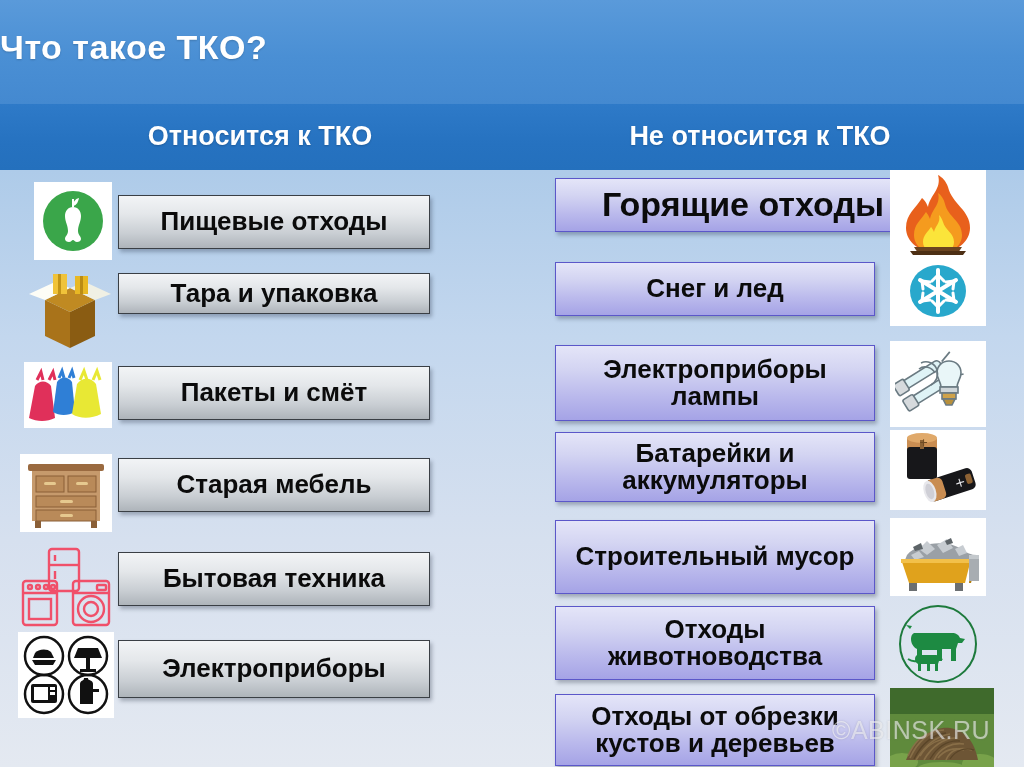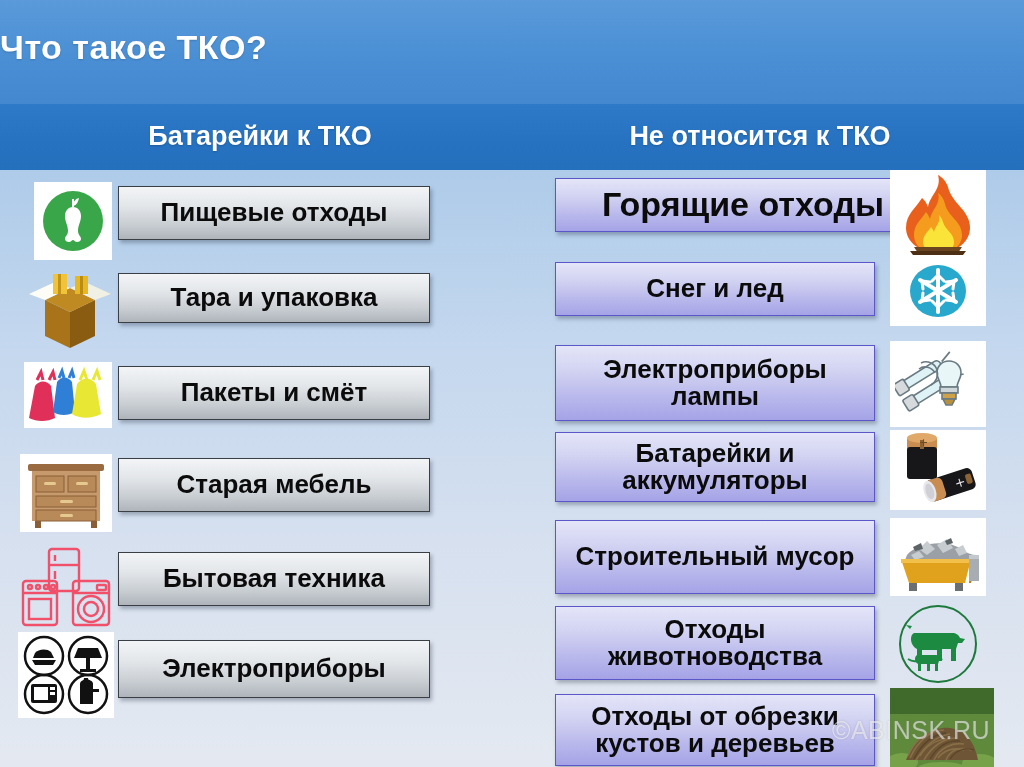--- a/index.html
+++ b/index.html
@@ -87,55 +87,55 @@
 </head>
 <body>
 
 <div class="slide">
 
   <div class="title-band">
     <div class="title-text">Что такое ТКО?</div>
   </div>
 
   <div class="header-band">
-    <div class="col-head left">Батарейки к ТКО</div>
+    <div class="col-head left">Относится к ТКО</div>
     <div class="col-head right">Не относится к ТКО</div>
   </div>
 
   <div class="body-area">
 
     <div class="col col-left">
 
       <div class="row" style="top:8px;height:86px">
         <div class="tile" style="left:34px;top:4px;width:78px;height:78px">
           <svg width="72" height="72" viewBox="0 0 72 72">
             <circle cx="36" cy="36" r="30" fill="#3aa64a"></circle>
             <path d="M36 22c-5 0-8 4-8 9 0 6 3 9 3 15 0 4-3 5-3 8 0 2 2 3 4 3 2 0 3-2 4-2s2 2 4 2c2 0 4-1 4-3 0-3-3-4-3-8 0-6 3-9 3-15 0-5-3-9-8-9z" fill="#ffffff"></path>
             <path d="M36 21c0-4 2-7 6-8-1 4-2 7-6 8z" fill="#ffffff"></path>
             <rect x="35" y="14" width="2" height="8" fill="#ffffff"></rect>
           </svg>
         </div>
-        <div class="pill pill-gray" style="left:118px;top:8px;width:312px;height:54px;font-size:26px">Пищевые отходы</div>
+        <div class="pill pill-gray" style="left:118px;top:17px;width:312px;height:54px;font-size:26px">Пищевые отходы</div>
       </div>
 
       <div class="row" style="top:97px;height:92px">
         <div class="tile clear" style="left:24px;top:0;width:92px;height:86px">
           <svg width="90" height="84" viewBox="0 0 90 84">
             <polygon points="20,32 45,44 45,80 20,68" fill="#a9731a"></polygon>
             <polygon points="70,32 45,44 45,80 70,68" fill="#8a5c12"></polygon>
             <polygon points="20,32 45,20 70,32 45,44" fill="#c08a22"></polygon>
             <polygon points="20,32 4,26 30,14 45,20" fill="#fdfdf6"></polygon>
             <polygon points="70,32 86,26 60,14 45,20" fill="#f0f0e4"></polygon>
             <rect x="28" y="6" width="14" height="20" fill="#f0c33a"></rect>
             <rect x="50" y="8" width="13" height="18" fill="#e8b824"></rect>
             <rect x="33" y="6" width="3" height="20" fill="#c29418"></rect>
             <rect x="55" y="8" width="3" height="18" fill="#bb8c14"></rect>
           </svg>
         </div>
-        <div class="pill pill-gray" style="left:118px;top:6px;width:312px;height:50px;font-size:26px">Тара и упаковка</div>
+        <div class="pill pill-gray" style="left:118px;top:6px;width:312px;height:41px;font-size:26px">Тара и упаковка</div>
       </div>
 
       <div class="row" style="top:190px;height:92px">
         <div class="tile" style="left:24px;top:2px;width:88px;height:66px">
           <svg width="86" height="62" viewBox="0 0 86 62">
             <path d="M10 22c4-6 12-6 16 0l4 32c-8 4-18 4-26 0z" fill="#e0305a"></path>
             <path d="M12 16l4-8 2 8M24 16l4-8 2 8" stroke="#e0305a" stroke-width="3" fill="none"></path>
             <path d="M32 18c4-6 11-6 15 0l3 30c-7 4-16 4-22 0z" fill="#2f7fd6"></path>
             <path d="M34 14l3-7 2 7M44 14l3-7 2 7" stroke="#2f7fd6" stroke-width="3" fill="none"></path>
             <path d="M52 20c5-7 14-7 19 0l5 30c-10 5-21 5-29 0z" fill="#e8e834"></path>

